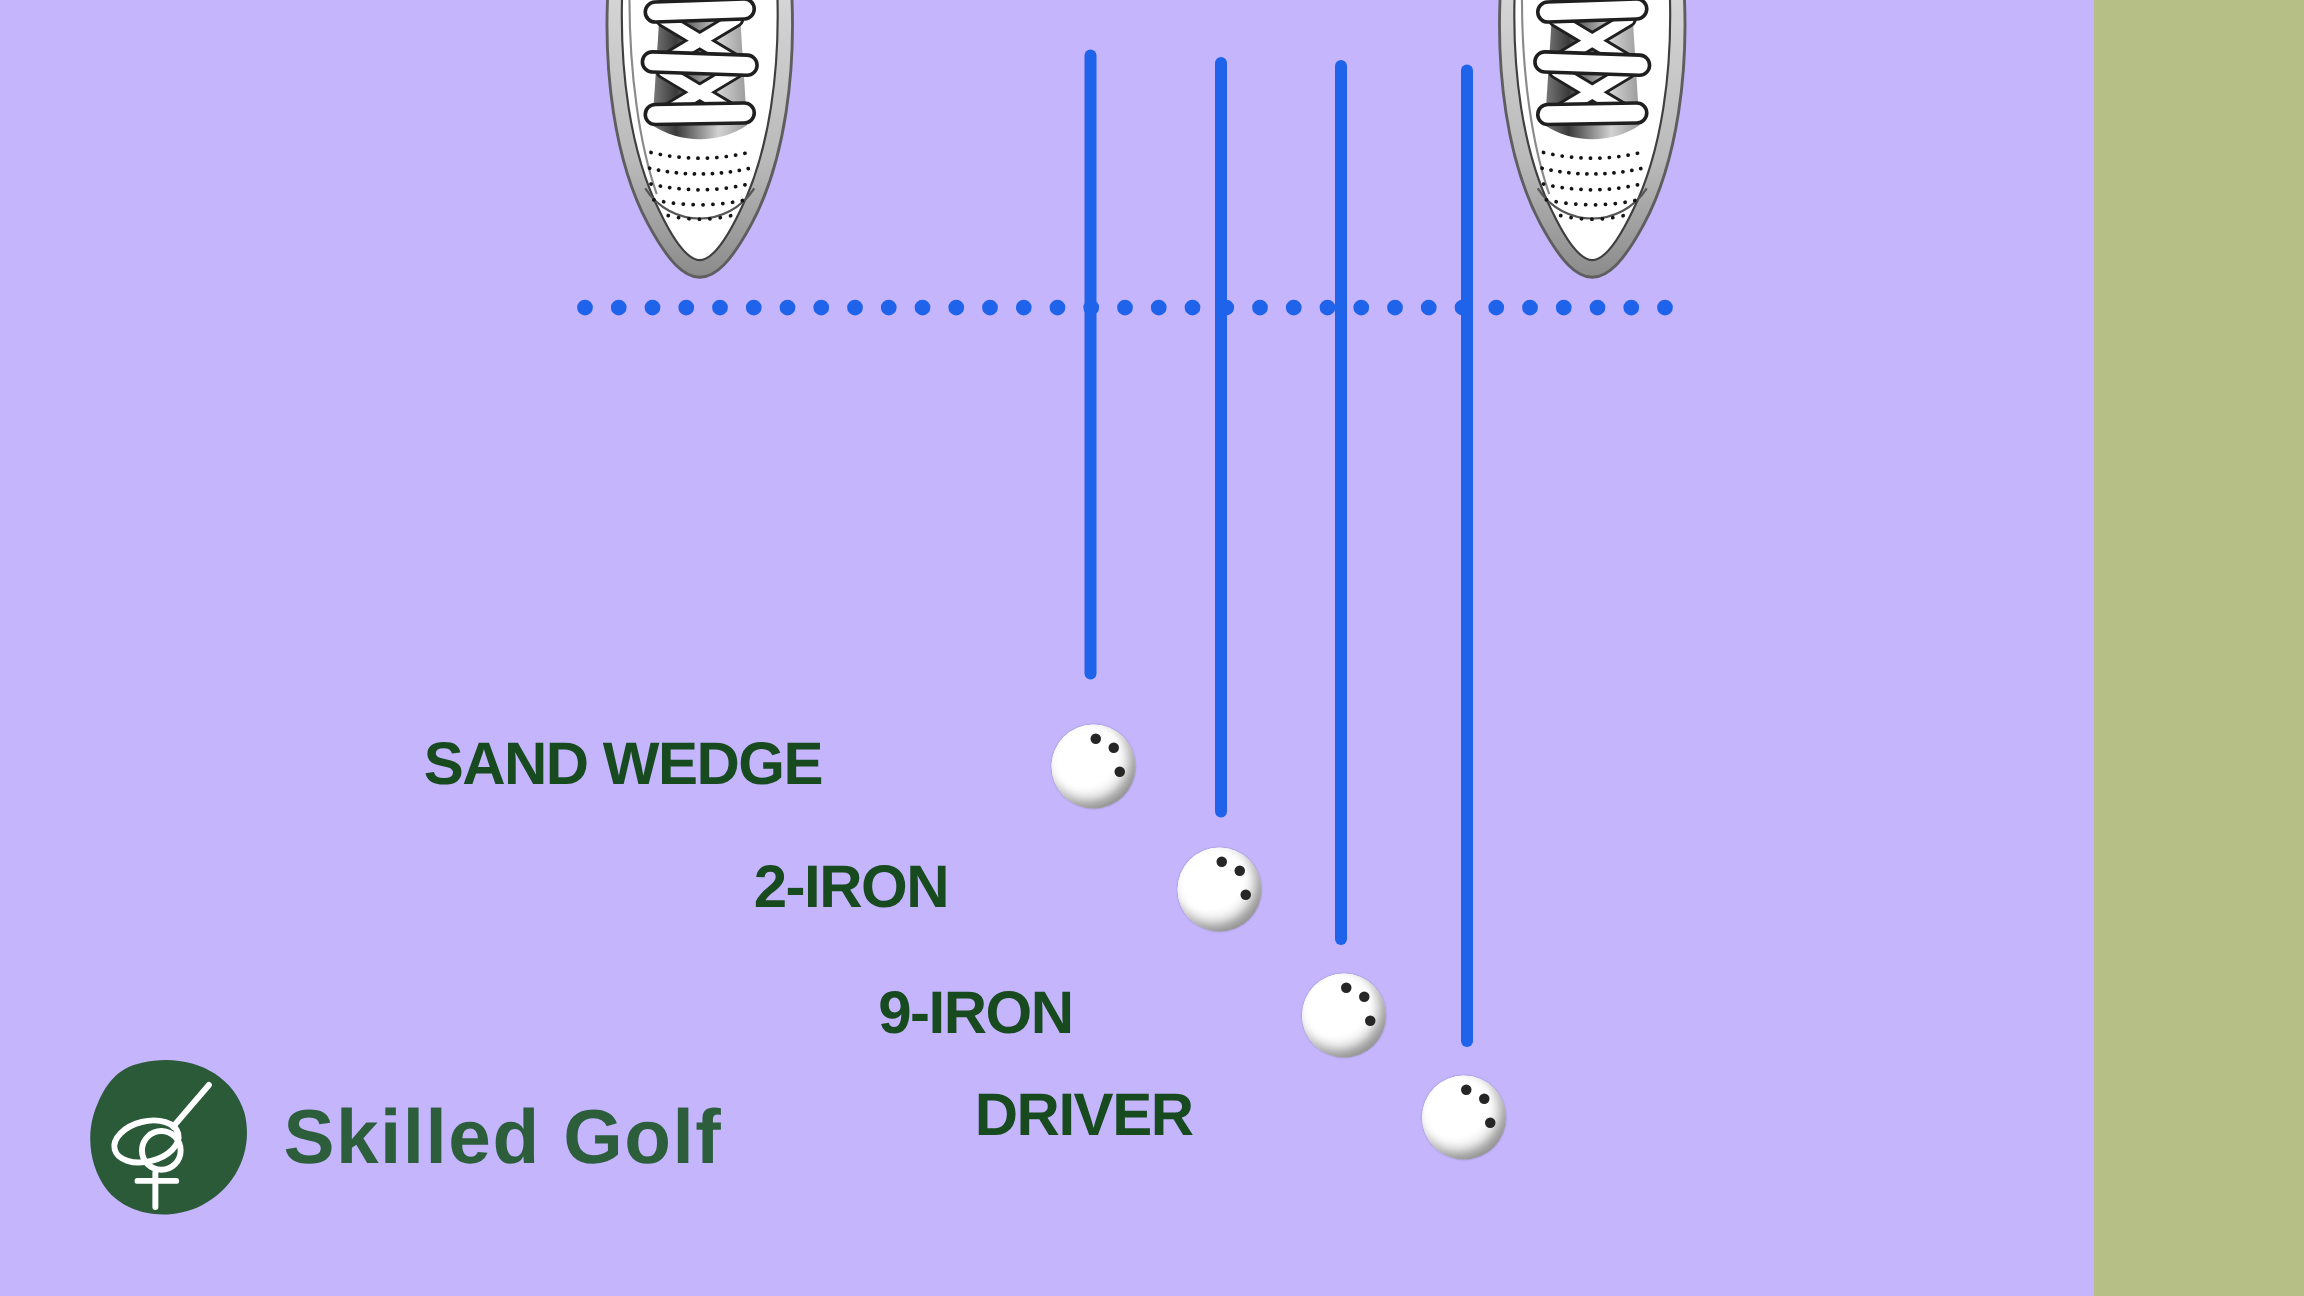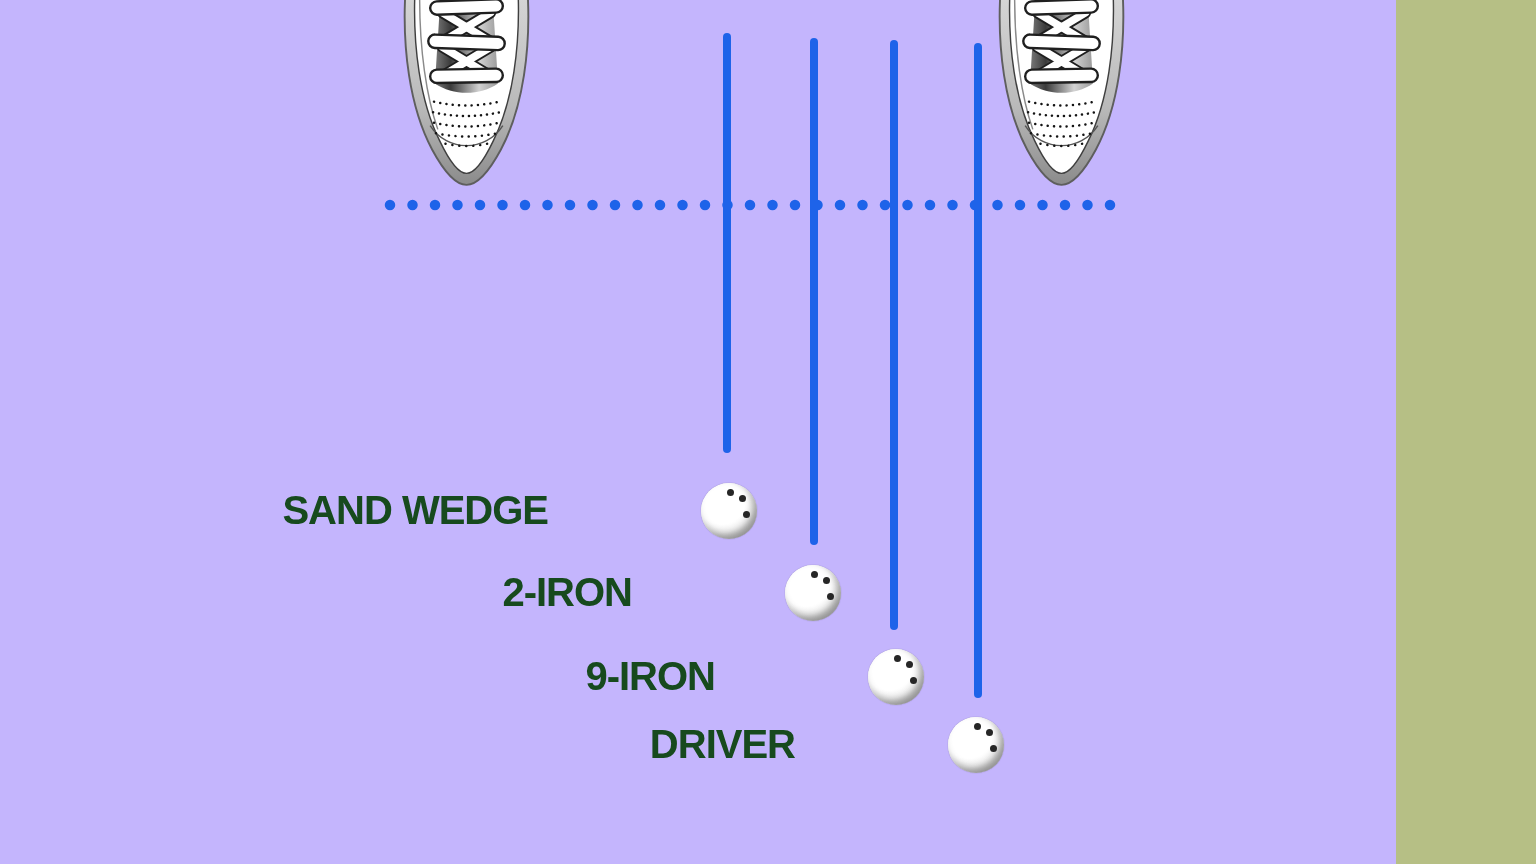--- a/index.html
+++ b/index.html
@@ -141,14 +141,32 @@
       <div class="club-label" style="right: 681px; top: 677px;">9-IRON</div>
       <div class="club-line" style="left: 974px; top: 43px; height: 655px;"></div>
       <div class="golf-ball" style="left: 948px; top: 717px;">
         <span class="dimple"></span>
         <span class="dimple"></span>
         <span class="dimple"></span>
       </div>
       <div class="club-label" style="right: 601px; top: 745px; text-align: center;">DRIVER</div>
     </div>
 
+  <div id="logo">
+    <svg id="logo-blob" viewBox="0 0 115 112" xmlns="http://www.w3.org/2000/svg">
+      <path d="M40,4 C70,-3 101,10 109,38 C115,62 104,88 80,100
+               C58,111 30,107 16,89 C4,73 2,50 10,32 C17,15 26,7 40,4 Z" fill="#2b5a39"></path>
+      <g fill="none" stroke="#ffffff" stroke-width="4" stroke-linecap="round">
+
+        <ellipse cx="43" cy="57" rx="22" ry="13.5" transform="rotate(-14 43 57)"></ellipse>
+
+        <circle cx="53" cy="63" r="13"></circle>
+
+        <path d="M61,47 L85,19"></path>
+
+        <path d="M37,83.5 L63,83.5"></path>
+        <path d="M49,78 L49,101"></path>
+      </g>
+    </svg>
+    <div id="brand-text">Skilled Golf</div>
+  </div>
 
 </div>
 
 </body></html>

